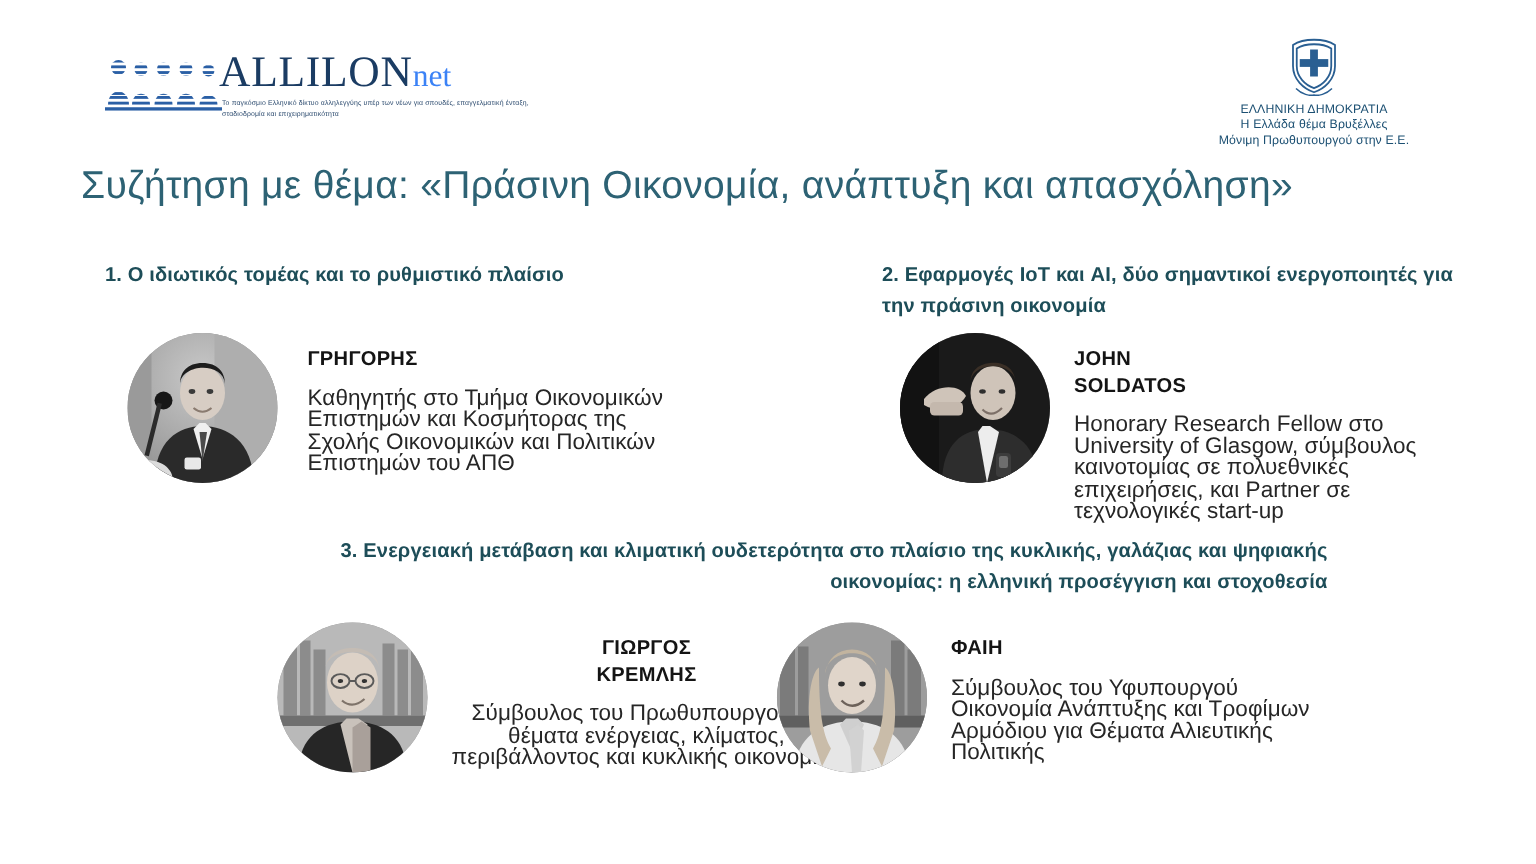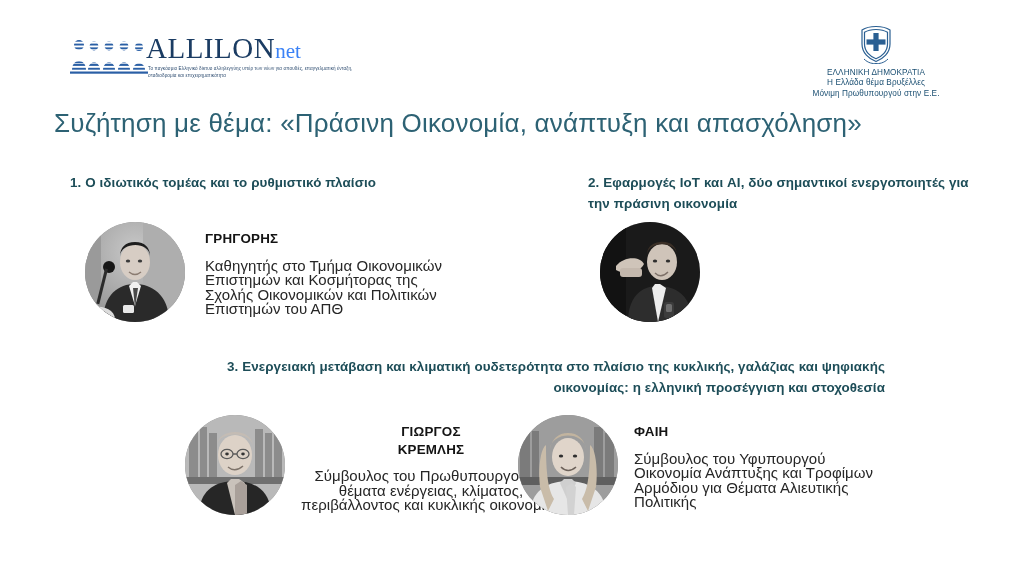--- a/index.html
+++ b/index.html
@@ -254,20 +254,27 @@
         <path d="M47 33 C48 18 78 19 77 34 C77 24 70 19 60 20 C51 21 47 26 47 33 Z" fill="#3a2f26"></path>
         <ellipse cx="55" cy="39" rx="2.2" ry="1.5" fill="#2e2e2e"></ellipse>
         <ellipse cx="68" cy="39" rx="2.2" ry="1.5" fill="#2e2e2e"></ellipse>
         <path d="M55 51 Q61 57 68 50" stroke="#7d7068" stroke-width="1.4" fill="none"></path>
         <path d="M16 44 C24 34 40 34 44 42 C40 50 26 54 16 48 Z" fill="#cfc4b9"></path>
         <rect x="20" y="46" width="22" height="9" rx="3" fill="#c4b8ad"></rect>
         <rect x="64" y="80" width="10" height="16" rx="2.5" fill="#3c3c3c"></rect>
         <rect x="66" y="82" width="6" height="8" rx="1.5" fill="#6e6e6e"></rect>
       </svg>
     </div>
+    <div class="speaker-text">
+      <div class="speaker-name">
+        <div>JOHN</div>
+        <div>SOLDATOS</div>
+      </div>
+      <div class="speaker-bio">Honorary Research Fellow στο University of Glasgow, σύμβουλος καινοτομίας σε πολυεθνικές επιχειρήσεις, και Partner σε τεχνολογικές start-up</div>
+    </div>
   </div>
 
   <div class="speaker" id="speaker-kremlis">
     <div class="portrait">
       <svg viewBox="0 0 100 100">
         <rect width="100" height="100" fill="#b9b9b9"></rect>
         <g fill="#8c8c8c">
           <rect x="4" y="16" width="9" height="46"></rect>
           <rect x="15" y="12" width="7" height="50"></rect>
           <rect x="24" y="18" width="8" height="44"></rect>

